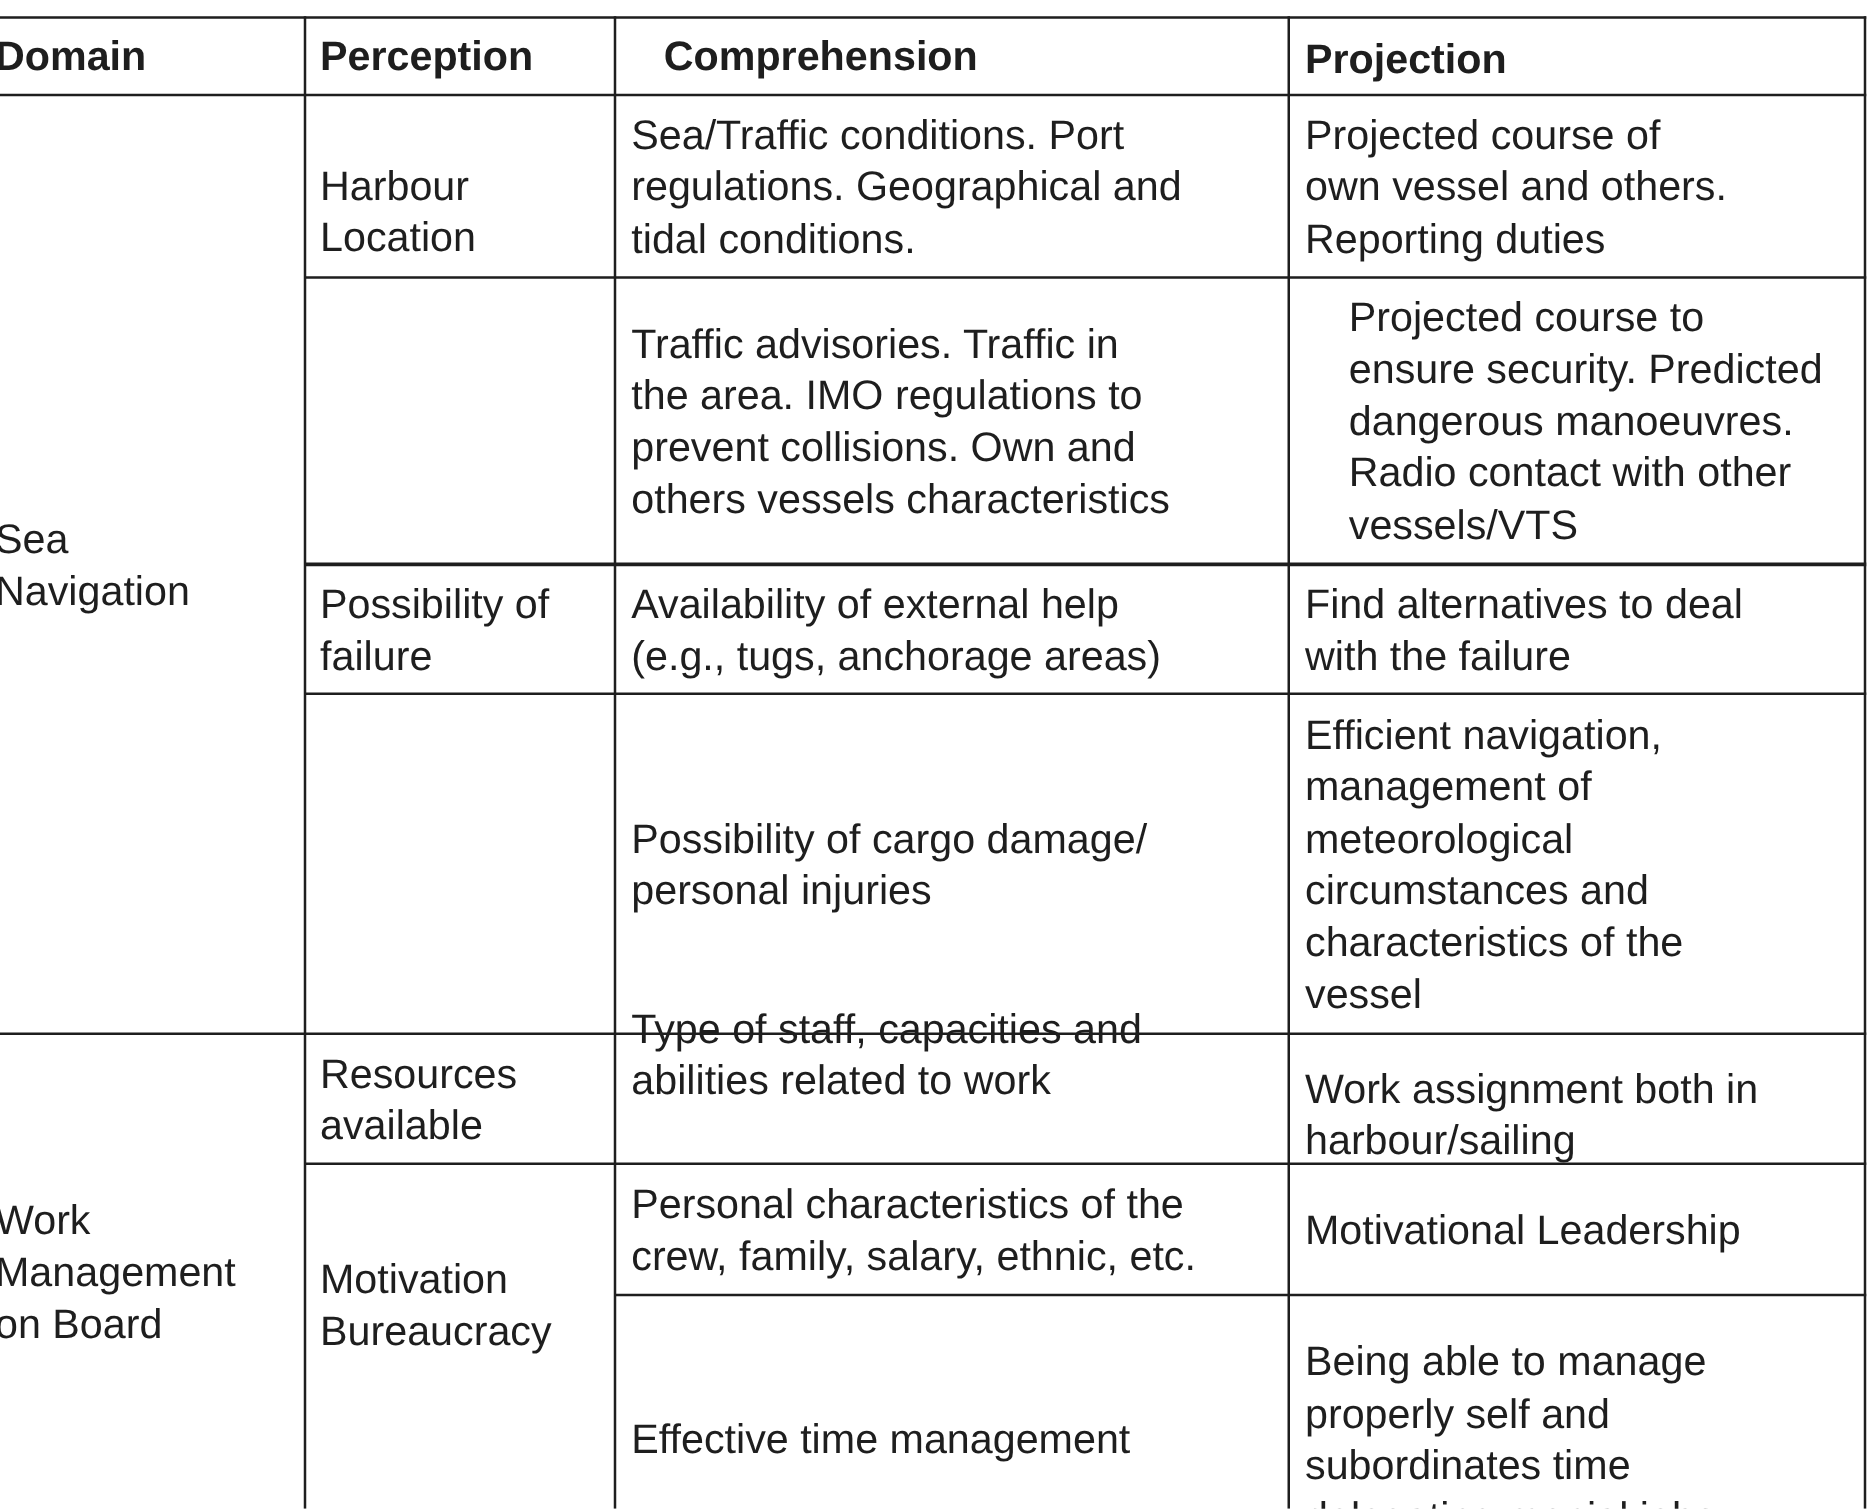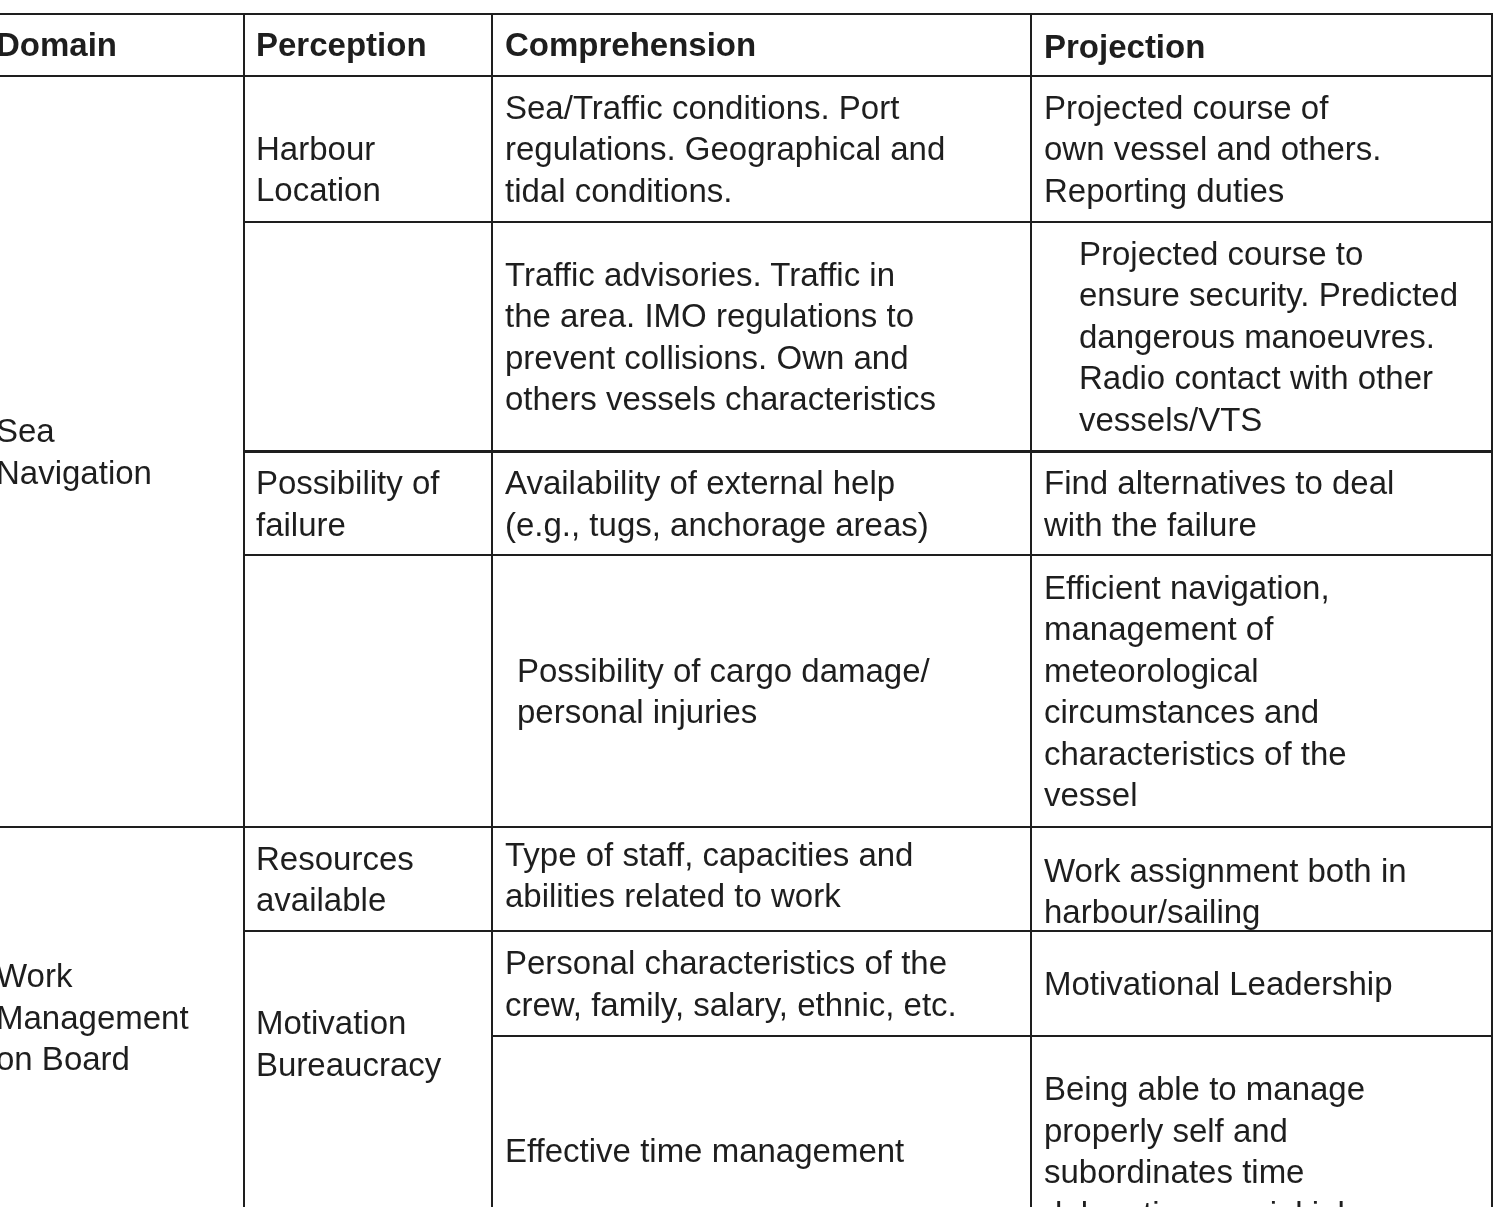--- a/index.html
+++ b/index.html
@@ -24,21 +24,21 @@
   <div class="line" style="left:244px;top:930px;width:1249px;height:2px;"></div>
   <div class="line" style="left:492px;top:1035px;width:1001px;height:2px;"></div>
 
   <div class="line" style="left:243px;top:13px;width:2px;height:1194px;"></div>
   <div class="line" style="left:491px;top:13px;width:2px;height:1194px;"></div>
   <div class="line" style="left:1030px;top:13px;width:2px;height:1194px;"></div>
   <div class="line" style="left:1491px;top:13px;width:2px;height:1194px;"></div>
 
   <div class="cell head" style="left:-4px;top:15px;height:60px;width:240px;">Domain</div>
   <div class="cell head" style="left:256px;top:15px;height:60px;width:230px;">Perception</div>
-  <div class="cell head" style="left:505px;top:15px;height:60px;width:520px;text-align:right;">Comprehension</div>
+  <div class="cell head" style="left:531px;top:15px;height:60px;width:520px;text-align:right;">Comprehension</div>
   <div class="cell head" style="left:1044px;top:15px;height:64px;width:440px;">Projection</div>
 
   <div class="cell" style="left:-4px;top:77px;height:749px;width:240px;">Sea
 Navigation</div>
   <div class="cell" style="left:-4px;top:828px;height:379px;width:240px;">Work
 Management
 on Board</div>
 
   <div class="cell" style="left:256px;top:77px;height:136px;width:230px;margin-top:24px;">Harbour
 Location</div>
@@ -59,32 +59,32 @@
 Radio contact with other
 vessels/VTS</div>
 
   <div class="cell" style="left:256px;top:453px;height:101px;width:230px;">Possibility of
 failure</div>
   <div class="cell" style="left:505px;top:453px;height:101px;width:520px;">Availability of external help
 (e.g., tugs, anchorage areas)</div>
   <div class="cell" style="left:1044px;top:453px;height:101px;width:440px;">Find alternatives to deal
 with the failure</div>
 
-  <div class="cell" style="left:505px;top:556px;height:270px;width:520px;margin-left:12px;">Possibility of cargo damage/
+  <div class="cell" style="left:505px;top:556px;height:270px;width:520px;">Possibility of cargo damage/
 personal injuries</div>
   <div class="cell" style="left:1044px;top:556px;height:270px;width:440px;">Efficient navigation,
 management of
 meteorological
 circumstances and
 characteristics of the
 vessel</div>
 
   <div class="cell" style="left:256px;top:828px;height:102px;width:230px;">Resources
 available</div>
-  <div class="cell" style="left:505px;top:824px;height:102px;width:520px;">Type of staff, capacities and
+  <div class="cell" style="left:505px;top:792px;height:102px;width:520px;">Type of staff, capacities and
 abilities related to work</div>
   <div class="cell" style="left:1044px;top:828px;height:126px;width:440px;">Work assignment both in
 harbour/sailing</div>
 
   <div class="cell" style="left:256px;top:932px;height:223px;width:230px;">Motivation
 Bureaucracy</div>
   <div class="cell" style="left:505px;top:932px;height:103px;width:520px;">Personal characteristics of the
 crew, family, salary, ethnic, etc.</div>
   <div class="cell" style="left:1044px;top:932px;height:103px;width:440px;">Motivational Leadership</div>
 

